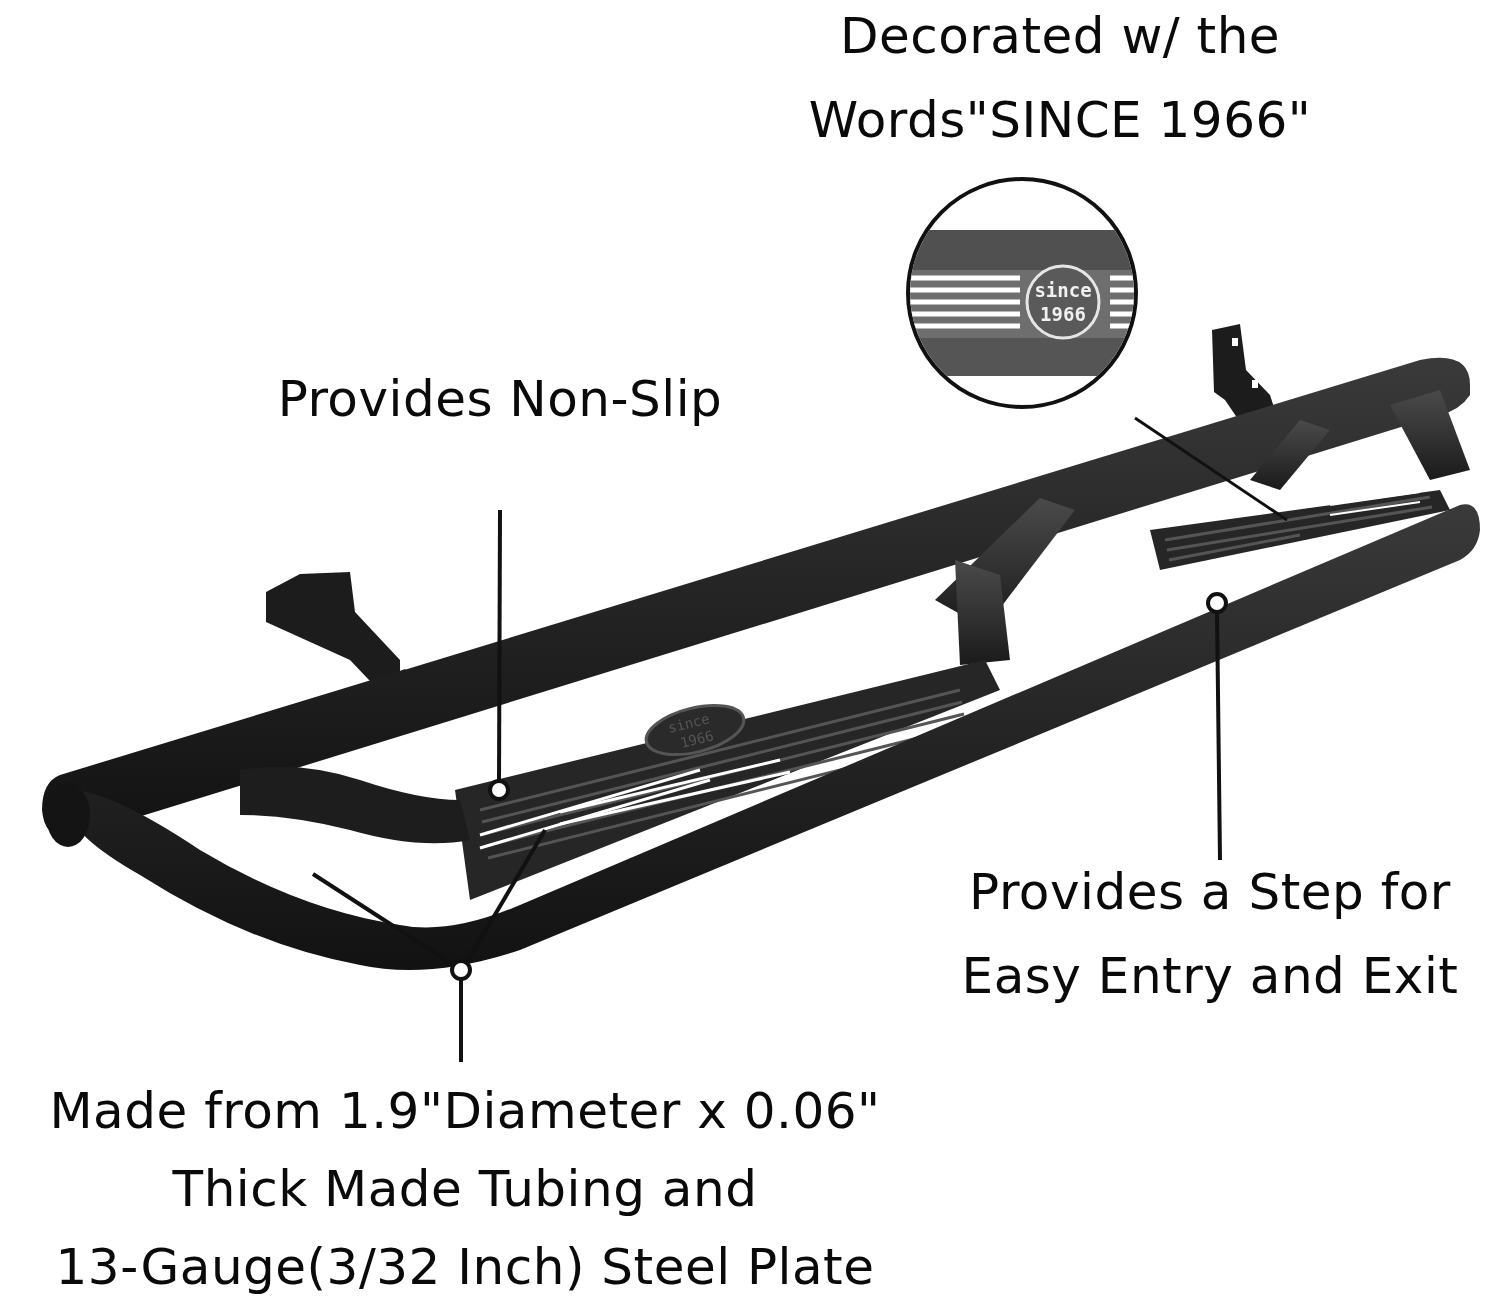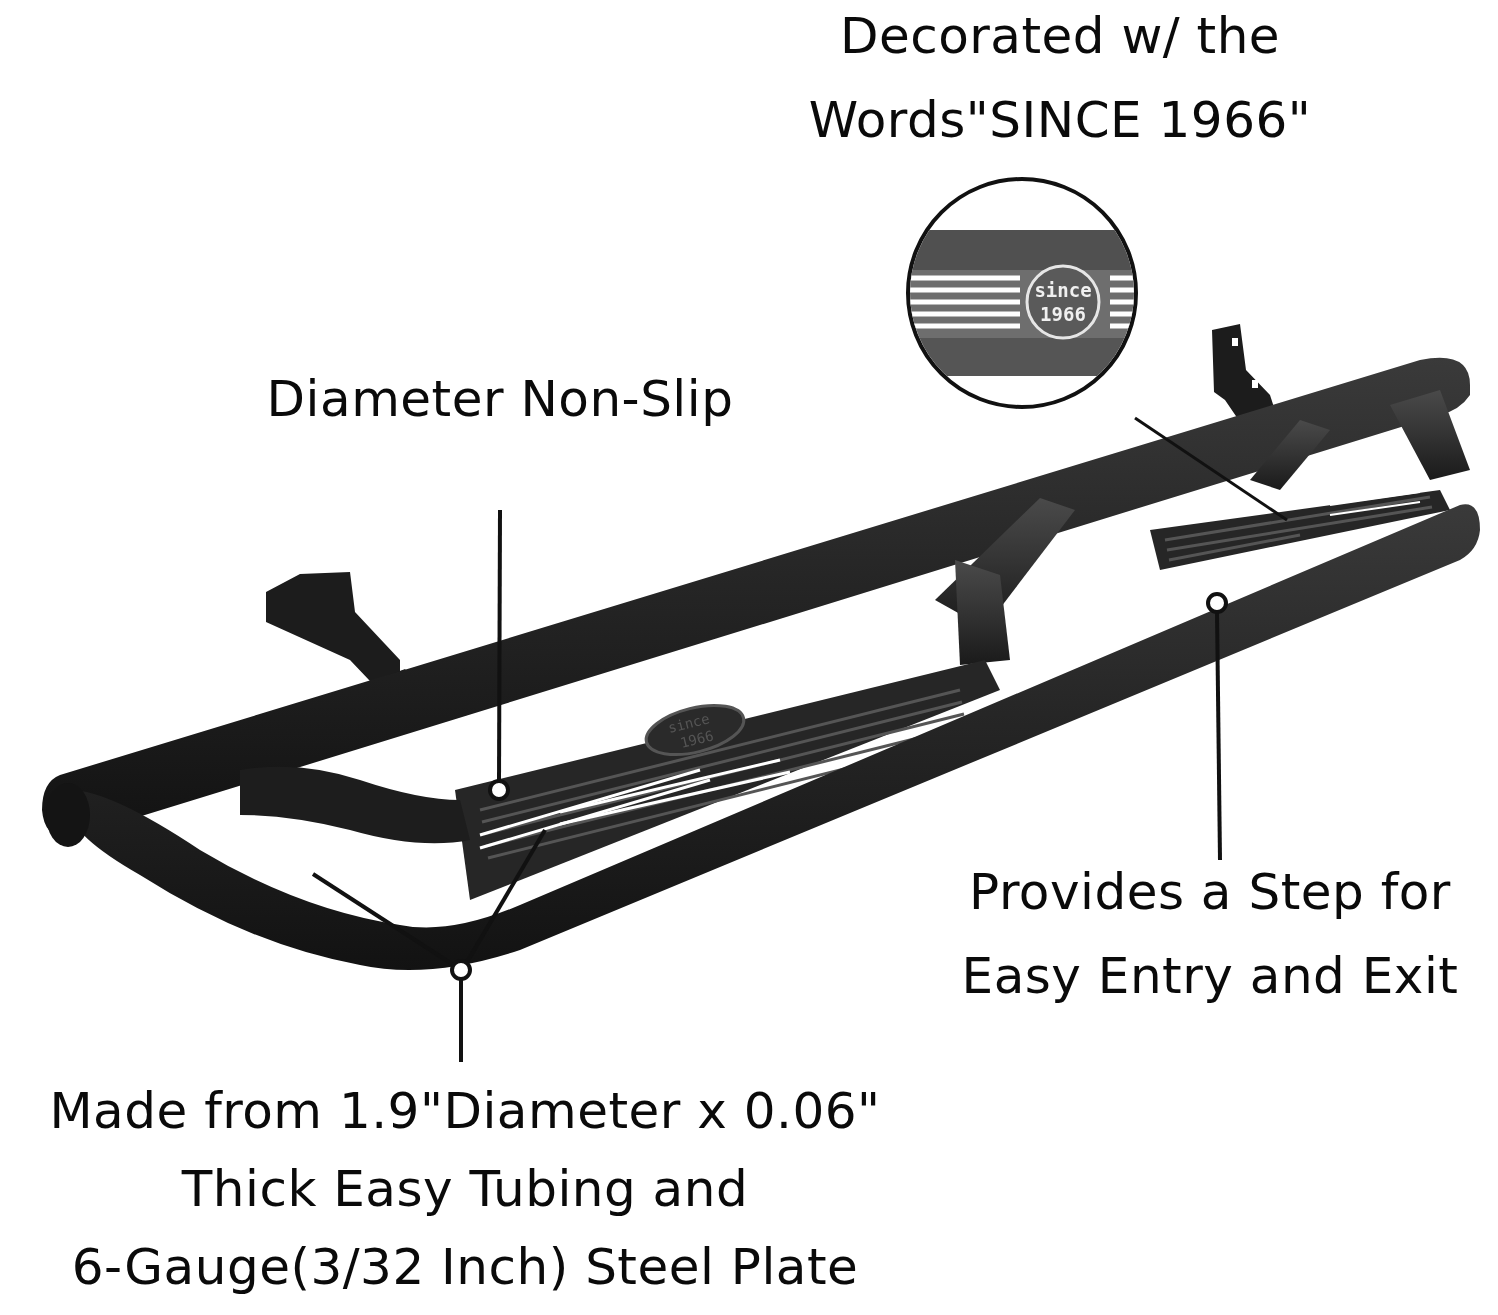--- a/index.html
+++ b/index.html
@@ -130,25 +130,25 @@
     <line x1="461" y1="980" x2="461" y2="1062" stroke="#111" stroke-width="4"></line>
   </g>
 </svg>
 
 <div class="label" style="left:780px; top:-6px; width:560px;">
   <span>Decorated w/ the</span>
   <span>Words"SINCE 1966"</span>
 </div>
 
 <div class="label" style="left:230px; top:357px; width:540px;">
-  <span>Diameter Non-Slip</span>
+  <span>Provides Non-Slip</span>
 </div>
 
 <div class="label" style="left:915px; top:850px; width:590px;">
   <span>Provides a Step for</span>
   <span>Easy Entry and Exit</span>
 </div>
 
 <div class="label" style="left:0px; top:1072px; width:930px; line-height:78px;">
   <span>Made from 1.9"Diameter x 0.06"</span>
-  <span>Thick Easy Tubing and</span>
-  <span>6-Gauge(3/32 Inch) Steel Plate</span>
+  <span>Thick Made Tubing and</span>
+  <span>13-Gauge(3/32 Inch) Steel Plate</span>
 </div>
 
 </body></html>

